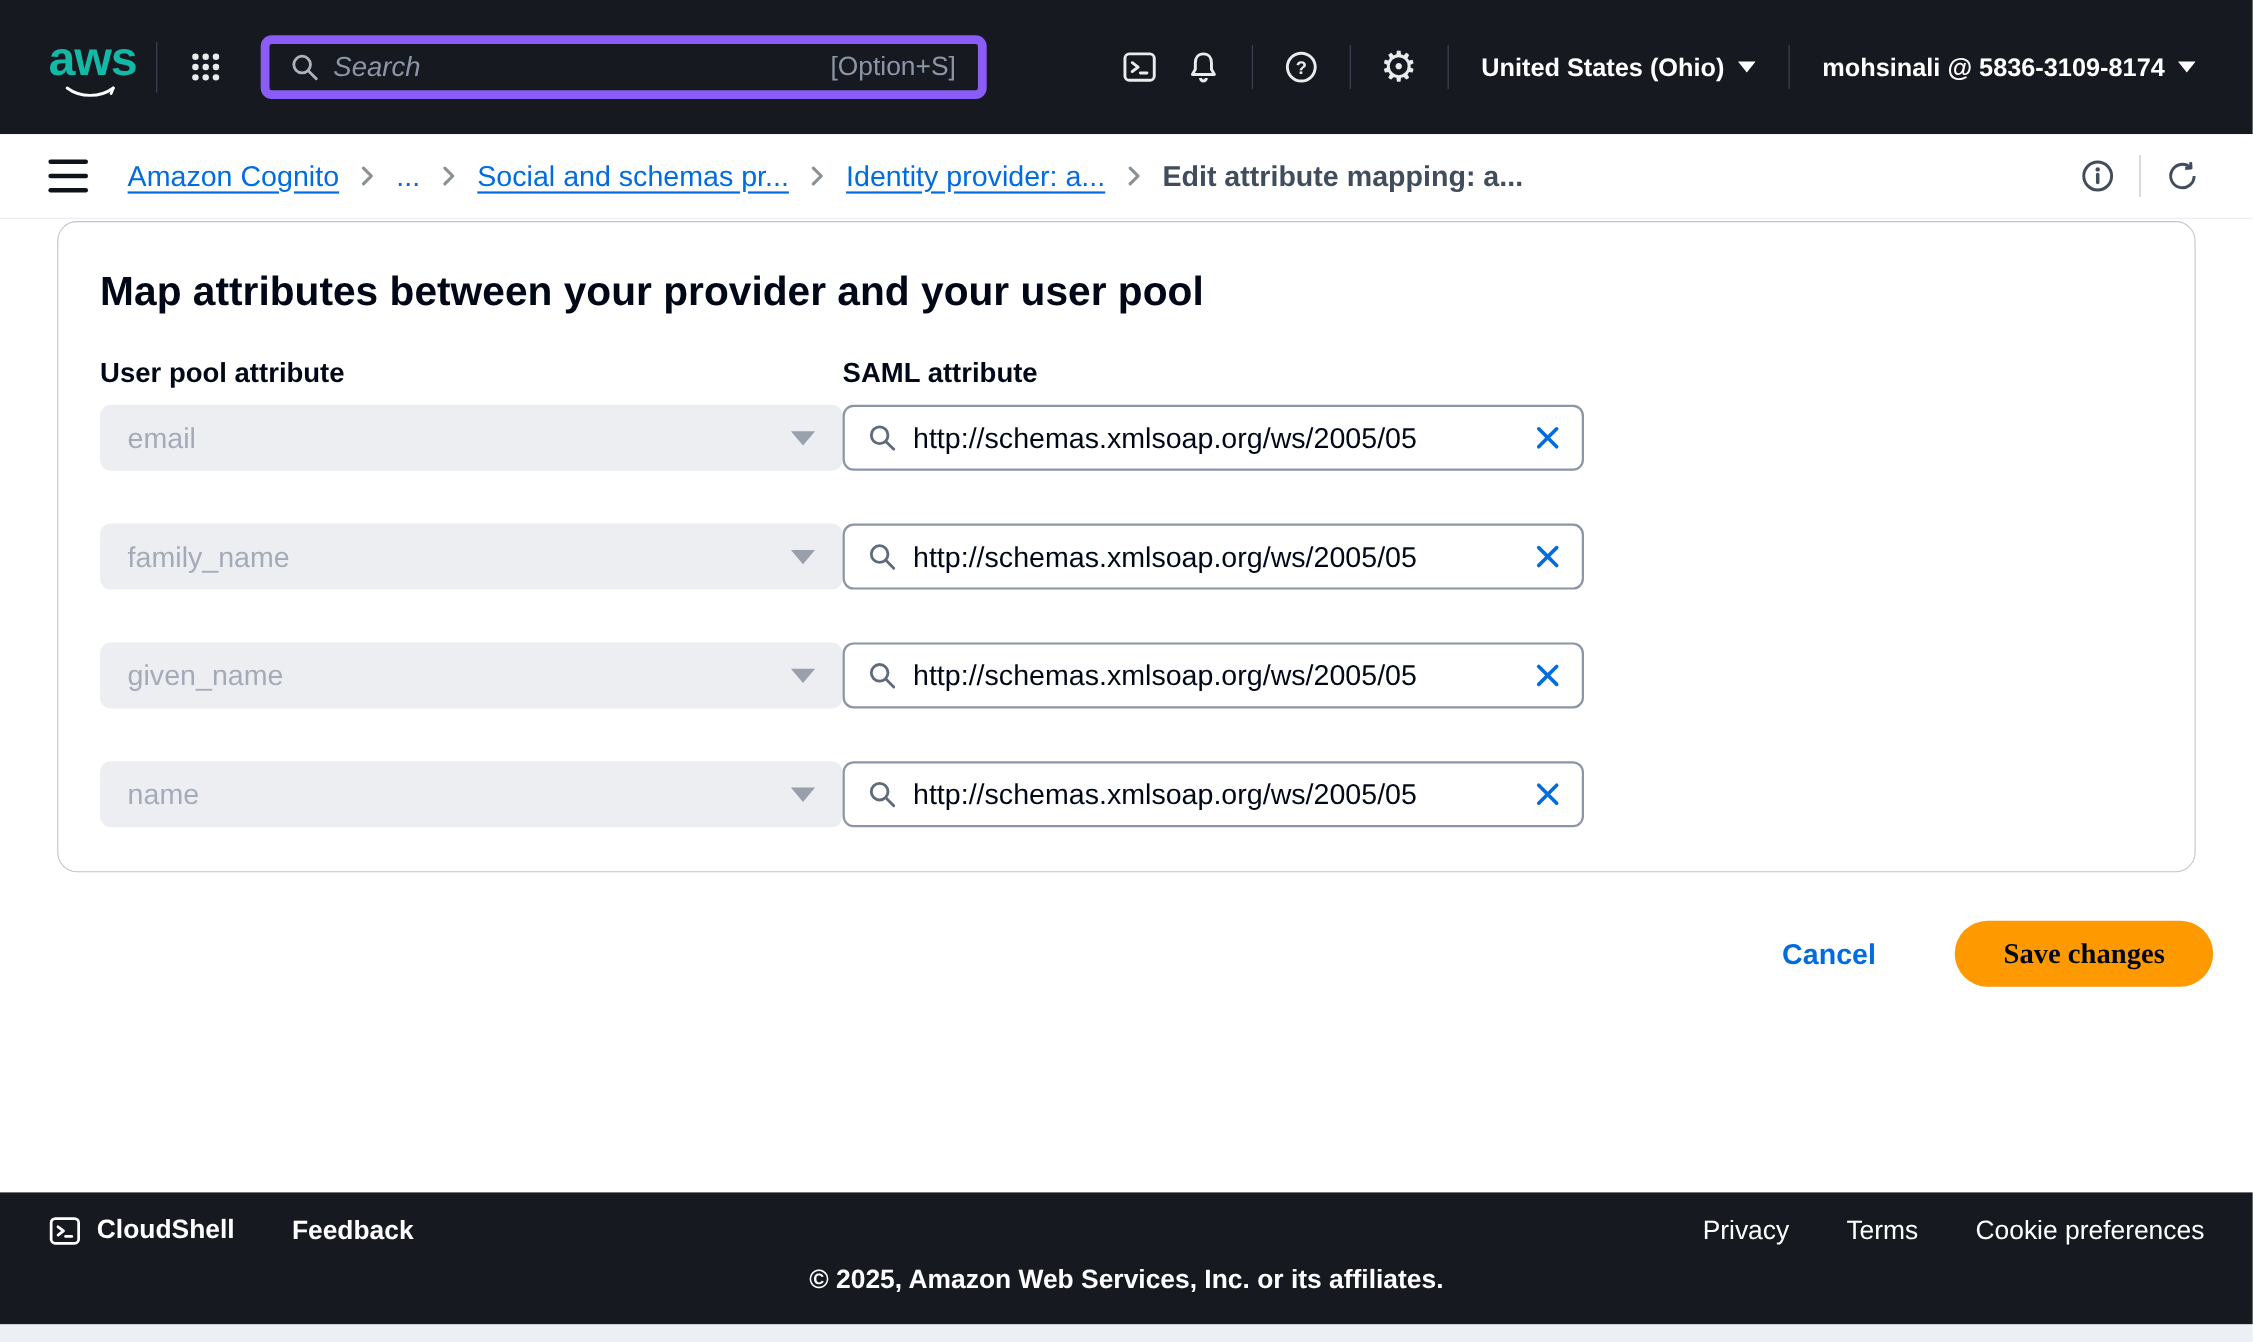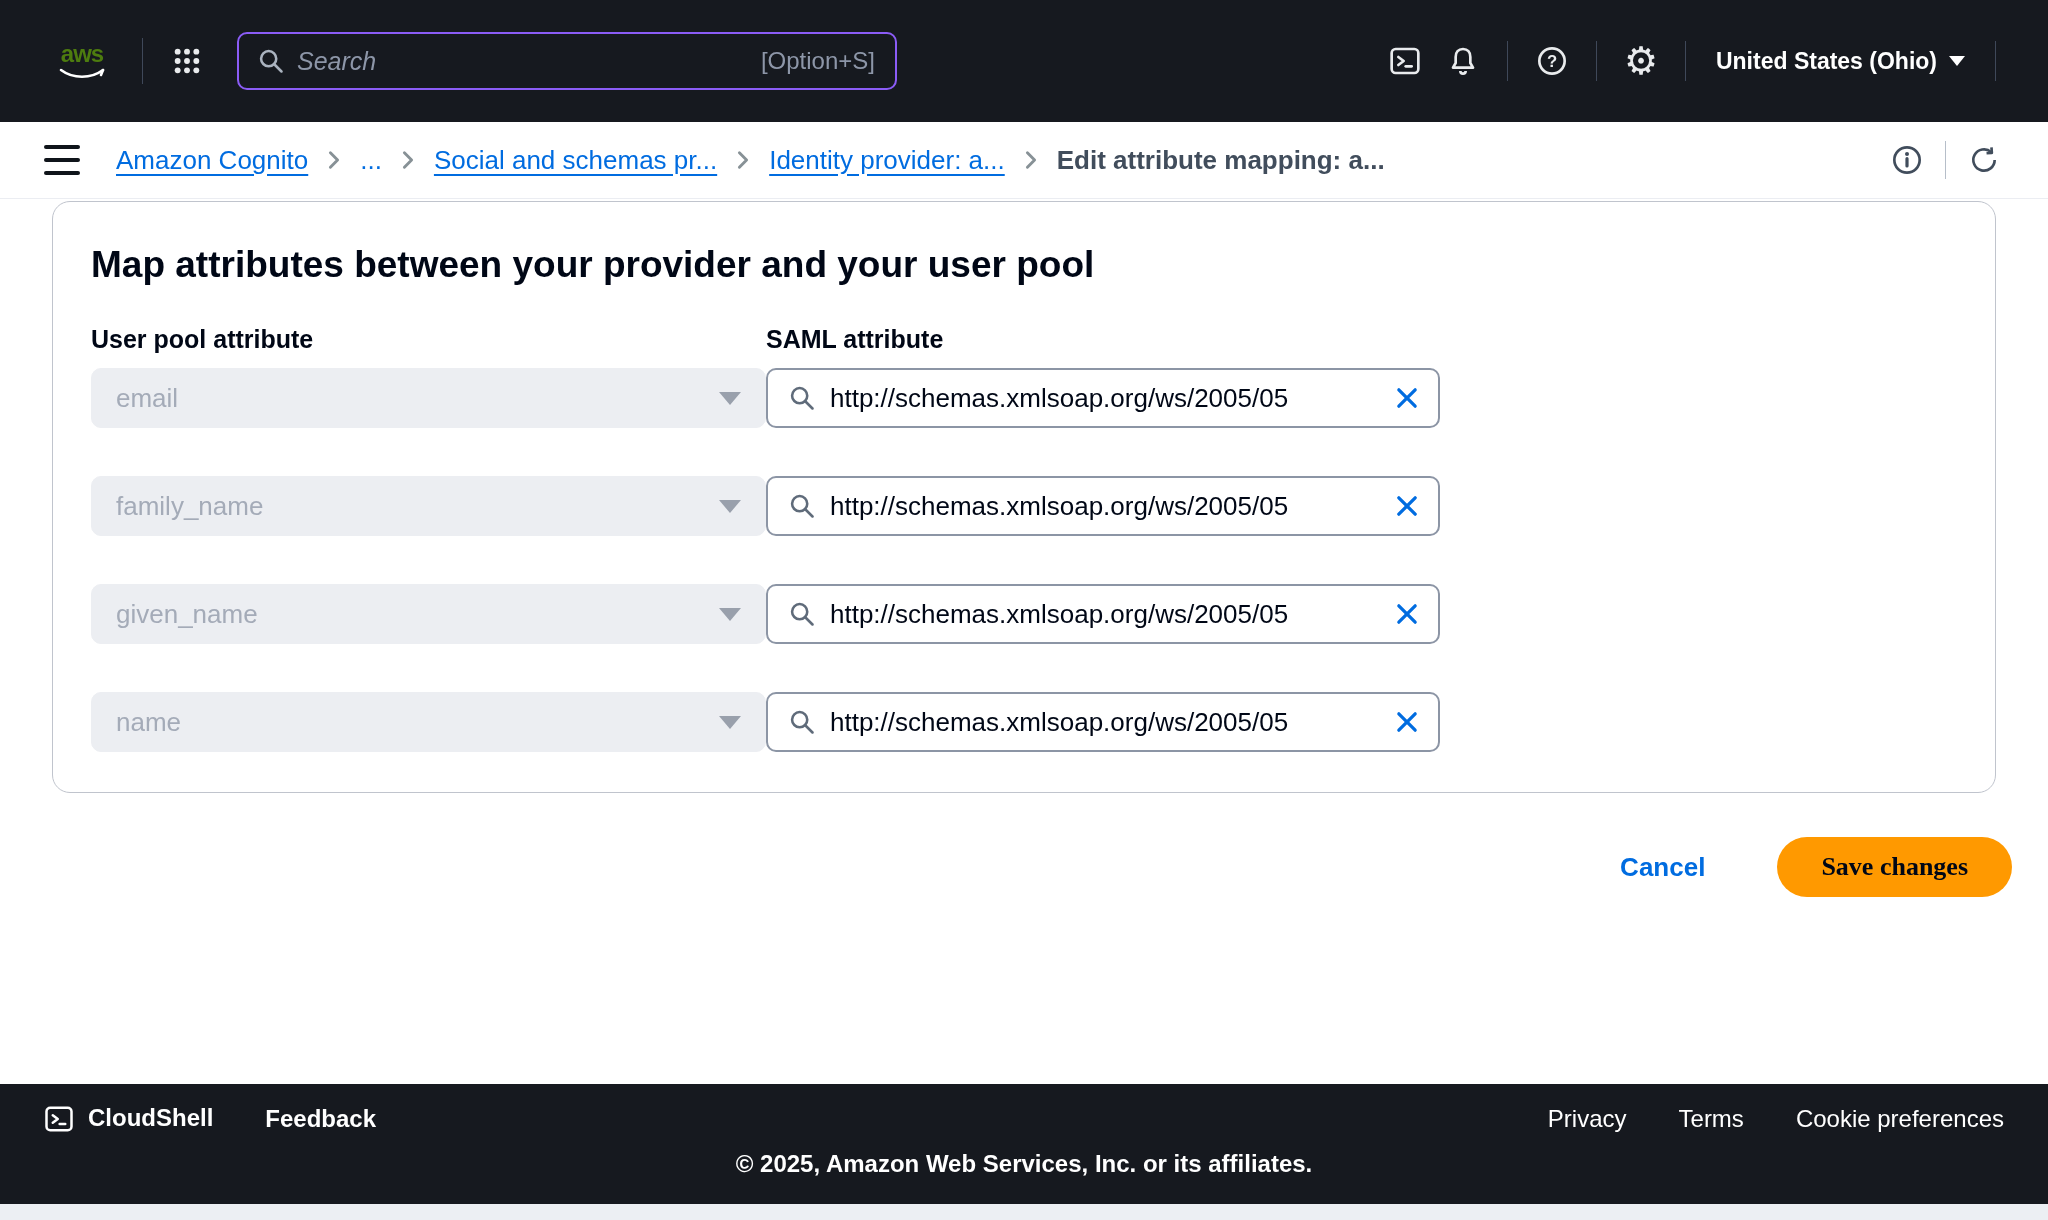--- a/index.html
+++ b/index.html
@@ -14,34 +14,34 @@
 
   
   .topnav {
     height: 122px; flex: 0 0 122px;
     background: #16191f;
     display: flex; align-items: center;
     padding: 0 44px;
     color: #ffffff;
   }
   .aws-logo { position: relative; width: 76px; text-align: center; cursor: pointer; }
-  .aws-text { font-size: 24px; font-weight: 700; letter-spacing: -1px; color: #4d7c0f; line-height: 1; }
+  .aws-text { font-size: 44px; font-weight: 700; letter-spacing: -1px; color: #14b8a6; line-height: 1; }
   .aws-smile { display: block; margin: 2px auto 0; }
   .nav-divider { width: 1px; height: 46px; background: #3f4859; margin: 0 22px; flex: 0 0 1px; }
   .nav-divider.sm { height: 40px; margin: 0 8px; }
   .nav-iconbtn {
     background: none; border: none; color: #e9ebed; cursor: pointer;
     width: 44px; height: 44px; display: flex; align-items: center; justify-content: center;
     flex: 0 0 auto;
   }
   .nav-iconbtn svg { display: block; }
   .gear-glyph { font-family: "DejaVu Sans", sans-serif; font-size: 38px; line-height: 1; color: #e9ebed; }
   .nav-search {
     position: relative; width: 660px; height: 58px; margin-left: 28px;
-    border: 2px solid #8b5cf6; border-radius: 10px;
+    border: 8px solid #8b5cf6; border-radius: 10px;
     display: flex; align-items: center; flex: 0 0 660px;
   }
   .nav-search .mag { position: absolute; left: 18px; color: #aab3bf; }
   .nav-search input {
     position: absolute; left: 58px; right: 170px; top: 0; bottom: 0;
     background: transparent; border: none; outline: none;
     font-family: "Liberation Sans", sans-serif; font-size: 25px; color: #e9ebed;
   }
   .nav-search input::placeholder { color: #8d96a8; font-style: italic; }
   .search-shortcut { position: absolute; right: 20px; color: #8d96a8; font-size: 24px; }
@@ -204,20 +204,24 @@
       <div class="nav-divider sm"></div>
       <button class="nav-iconbtn">
         <span class="gear-glyph">⚙</span>
       </button>
       <div class="nav-divider sm"></div>
       <button class="nav-textbtn">
         <span>United States (Ohio)</span>
         <i class="caret-down"></i>
       </button>
       <div class="nav-divider sm"></div>
+      <button class="nav-textbtn">
+        <span>mohsinali @ 5836-3109-8174</span>
+        <i class="caret-down"></i>
+      </button>
     </div>
   </header>
 
   <div class="crumb-bar">
     <button class="hamburger">
       <span></span>
         <span></span>
         <span></span>
     </button>
     <nav class="crumbs">

